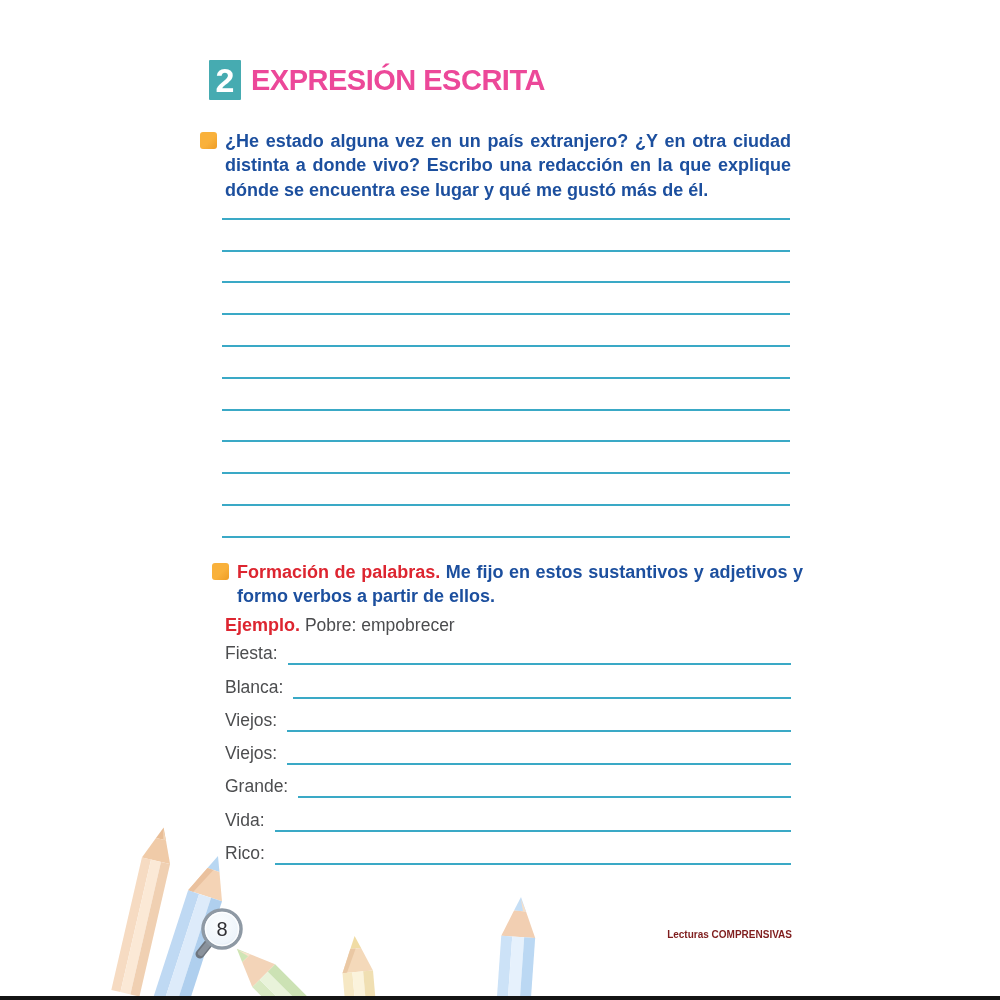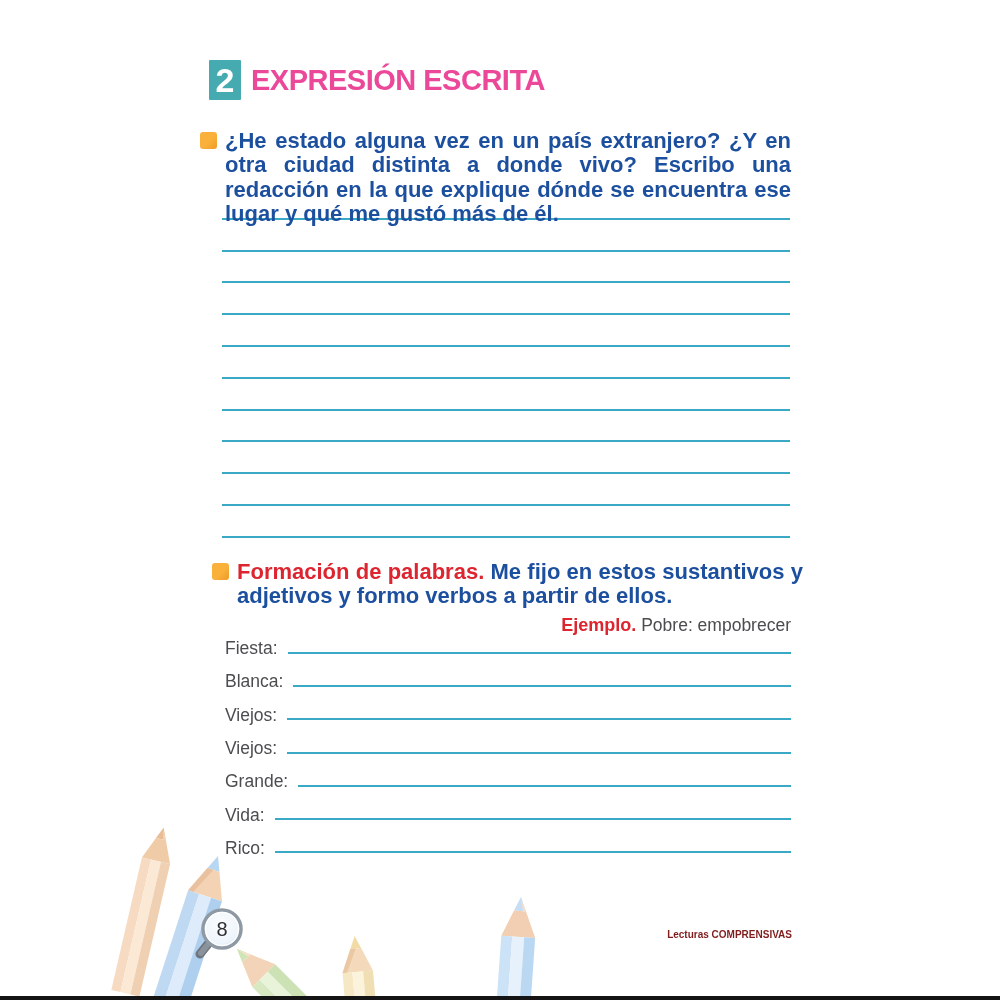--- a/index.html
+++ b/index.html
@@ -40,47 +40,47 @@
   .ex2 { top: 560px; margin-left: 12px; }
   .bullet {
     position: absolute; left: -25px; top: 3px;
     width: 17px; height: 17px;
     background: linear-gradient(135deg, #f9b13b 55%, #ee9c25 100%);
     border-radius: 3px;
   }
   .prompt {
     margin: 0;
     color: #1c4f9e;
-    font-size: 22px; font-weight: bold;
+    font-size: 18px; font-weight: bold;
     line-height: 24.3px;
     text-align: justify;
   }
   .red-bold { color: #dd2530; font-weight: bold; }
 
   
   .writing-lines {
     position: absolute; left: 222px; top: 188px;
     width: 568px; z-index: 2;
   }
   .wline { height: 31.8px; border-bottom: 2px solid #3aa9c6; }
 
   
   .example-line {
     position: absolute; left: 225px; top: 615px; width: 566px;
-    text-align: right; z-index: 3;
+    text-align: left; z-index: 3;
     font-size: 17.5px; color: #4b4c4e;
   }
   .example-line .red-bold { font-size: 18px; }
 
   
   .word-list {
     position: absolute; left: 225px; top: 632px;
     width: 566px; z-index: 3;
   }
-  .word-row { height: 33.3px; display: flex; align-items: center; }
+  .word-row { height: 33.3px; display: flex; align-items: flex-end; }
   .word-label {
     color: #4c4d4f; font-size: 17.5px; line-height: 22px;
     padding-bottom: 1px; white-space: nowrap;
   }
   .word-line {
     flex: 1; margin-left: 10px;
     border-bottom: 2px solid #3aa9c6;
     height: 10px;
   }
 

